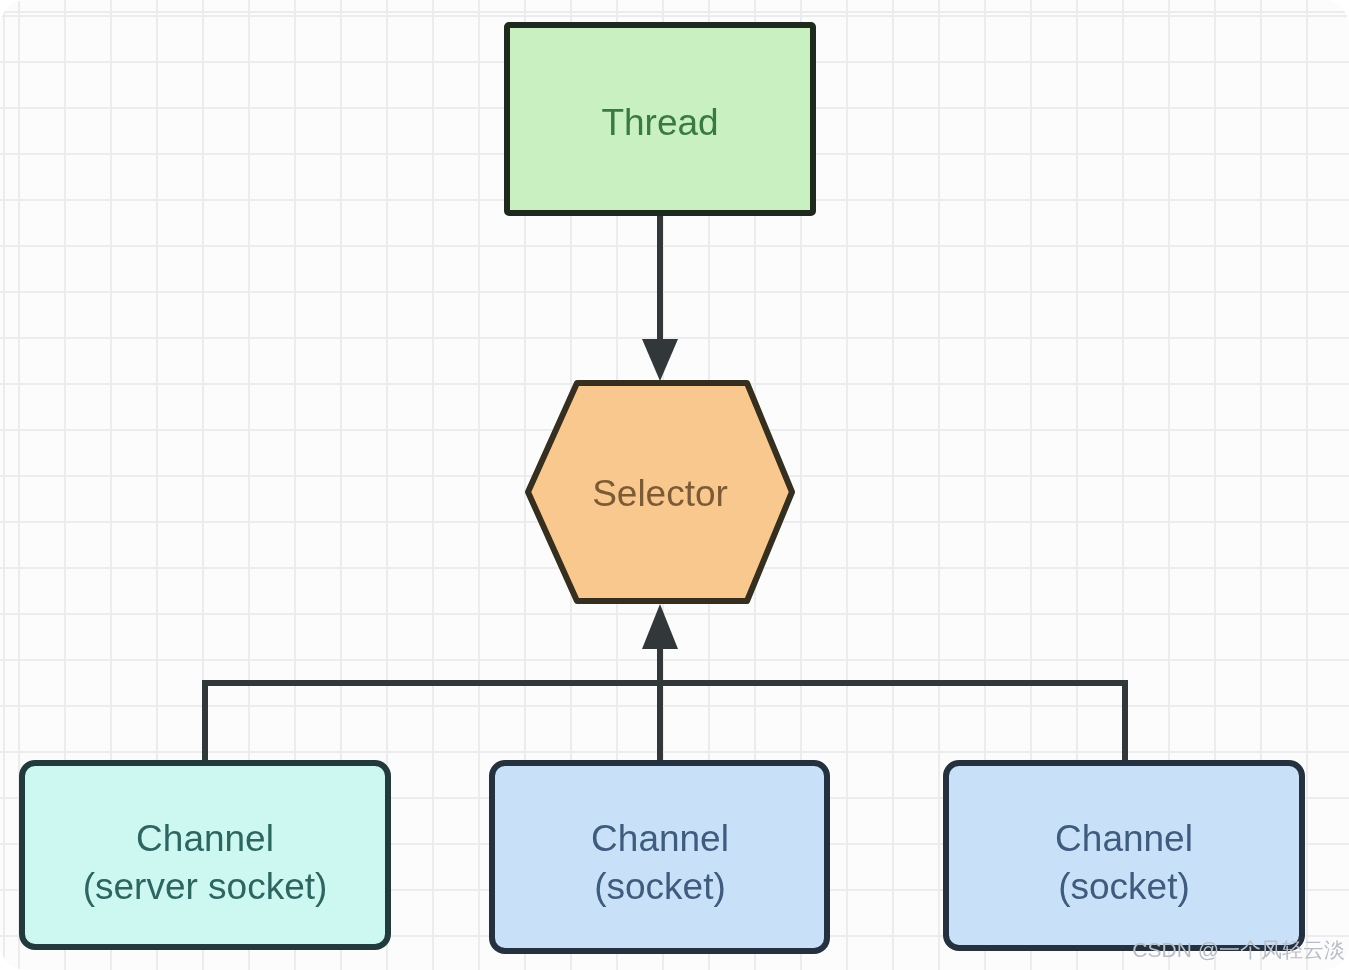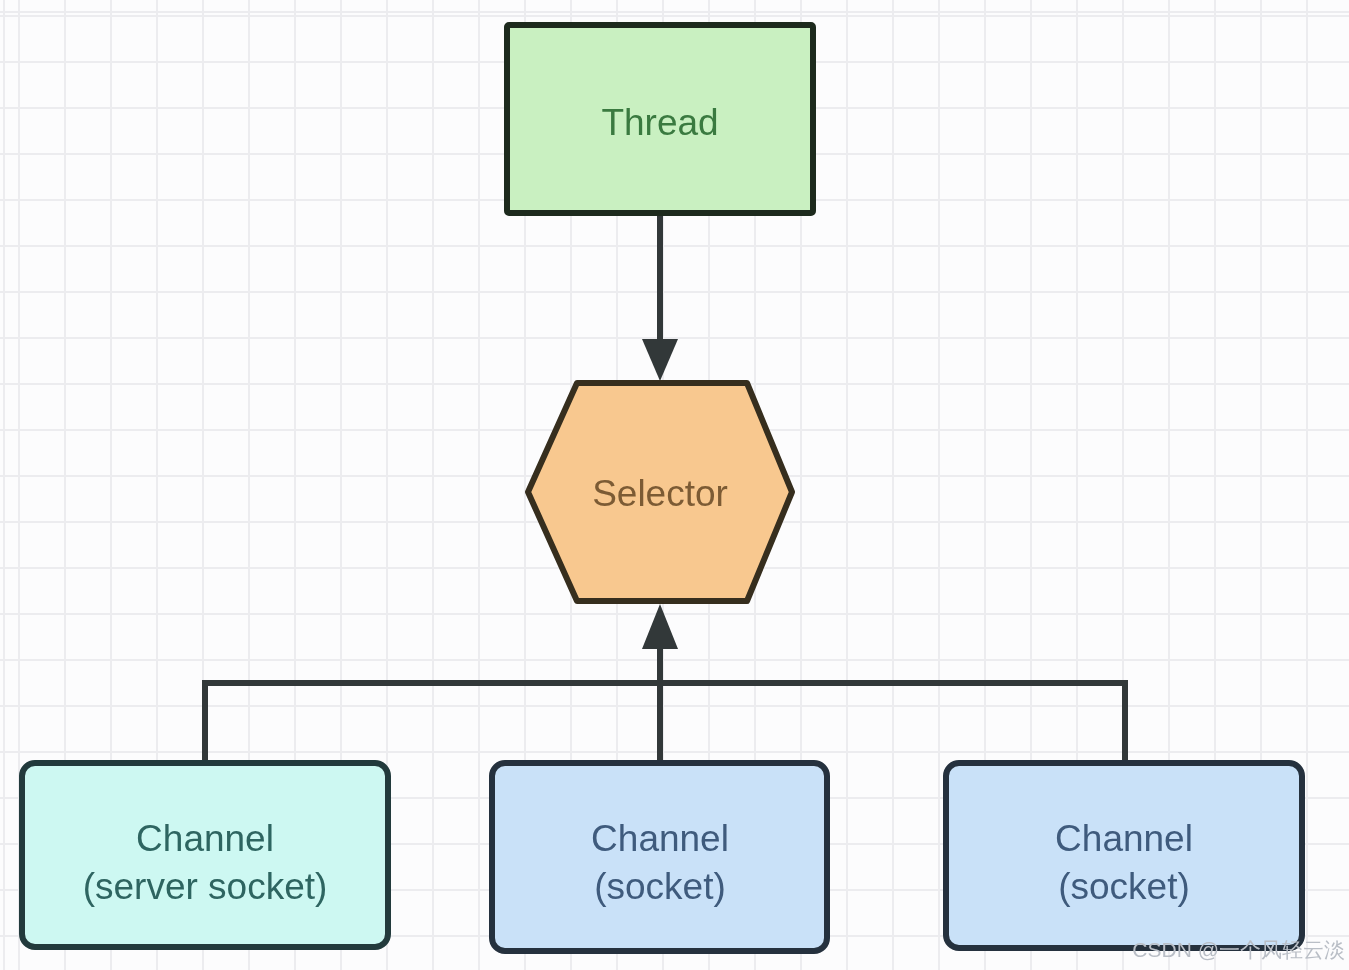--- a/index.html
+++ b/index.html
@@ -11,20 +11,21 @@
   .canvas {
     position: relative;
     width: 1349px;
     height: 970px;
     overflow: hidden;
     background-color: #fcfcfd;
     background-image:
       repeating-linear-gradient(0deg,   #ececef 0, #ececef 2px, transparent 2px, transparent 46px),
       repeating-linear-gradient(90deg,  #ececef 0, #ececef 2px, transparent 2px, transparent 46px);
     background-position: 0 13px, 18px 0;
+    border-radius: 26px;
   }
   svg.diagram {
     position: absolute;
     top: 0;
     left: 0;
     display: block;
   }
   .node-label {
     font-family: "Liberation Sans", sans-serif;
     font-size: 37px;

